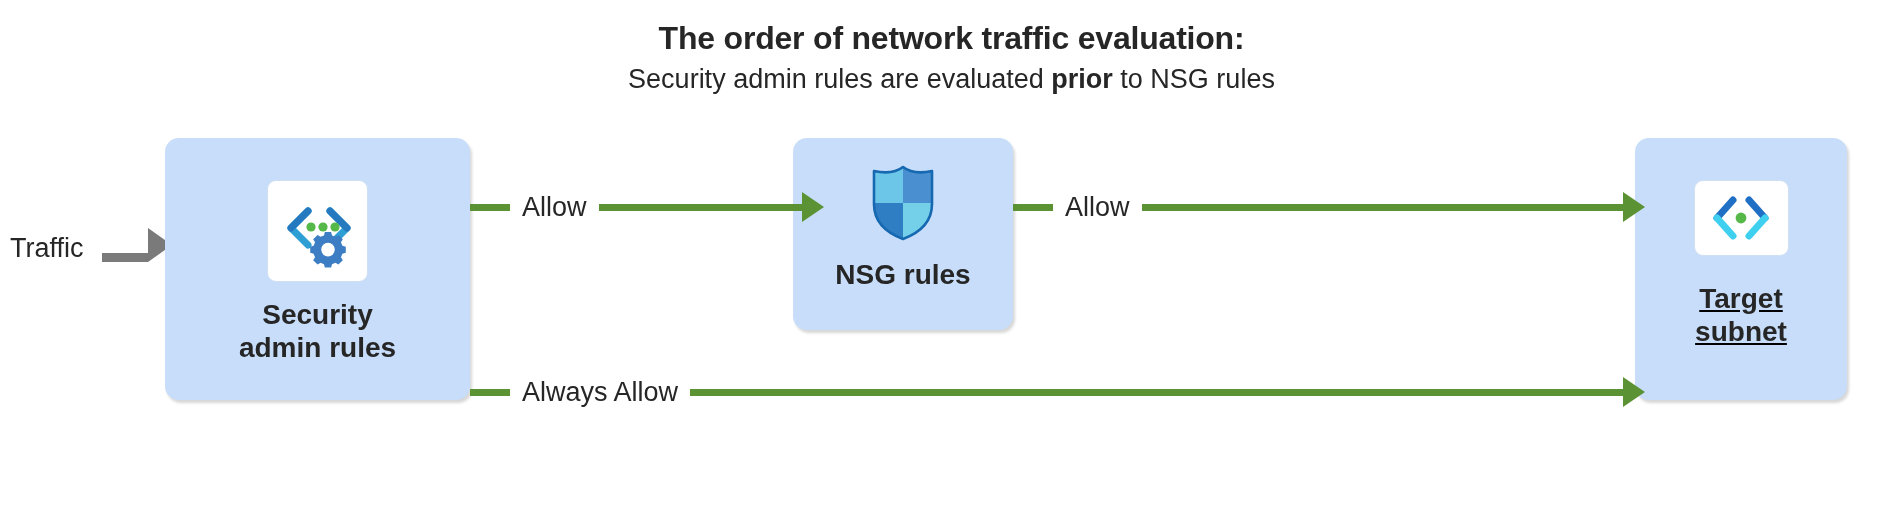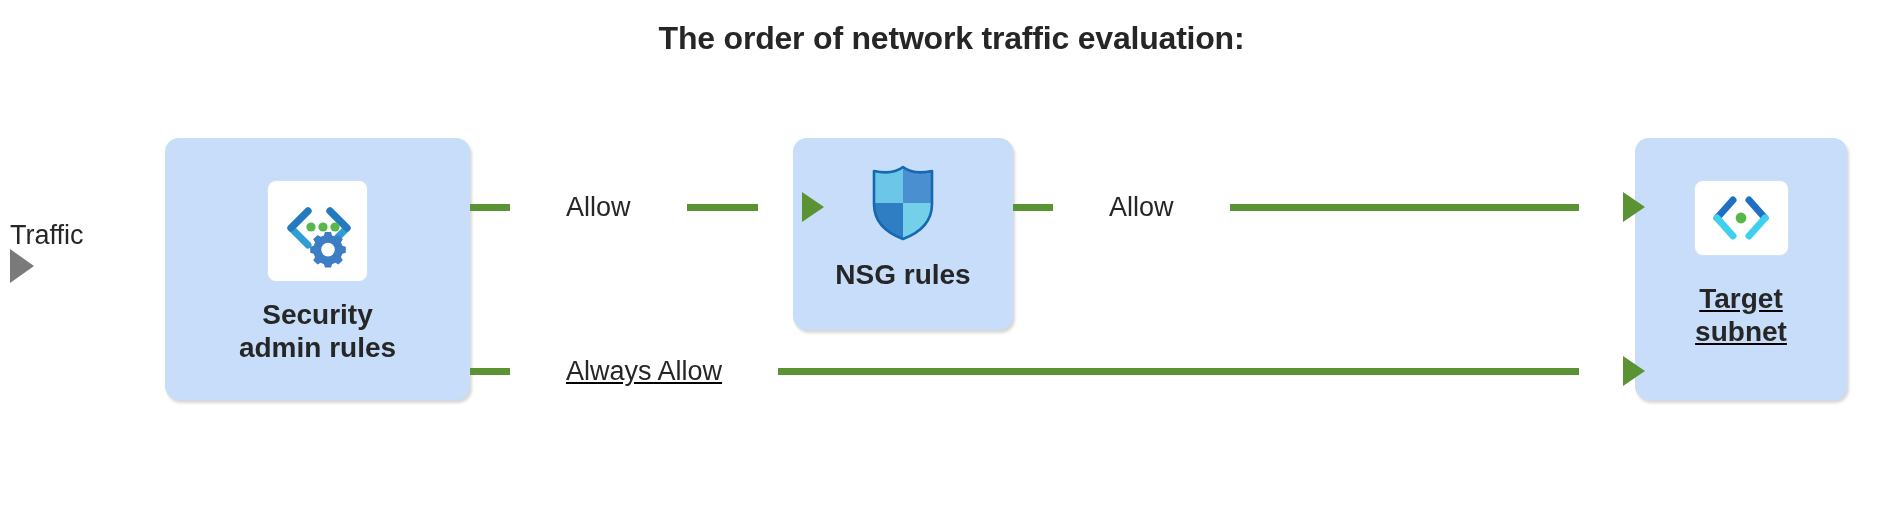--- a/index.html
+++ b/index.html
@@ -100,21 +100,20 @@
   }
   #tile-security { width: 99px; height: 100px; }
   #tile-target   { width: 93px; height: 74px; }
 
   
   .conn {
     position: absolute;
     display: flex;
     align-items: center;
     height: 40px;
-    gap: 44px;
   }
   .stub {
     height: 7px;
     width: 40px;
     flex: none;
   }
   .conn-label {
     font-size: 27px;
     color: #262626;
     white-space: nowrap;
@@ -133,30 +132,29 @@
     flex: none;
   }
   .green .stub, .green .shaft { background: #5b9234; }
   .green .head { border-left: 22px solid #5b9234; }
   .red   .stub, .red   .shaft { background: #e81e22; }
   .red   .head { border-left: 22px solid #e81e22; }
 
   #conn-allow1      { left: 470px; top: 187px; width: 354px; }
   #conn-deny        { left: 470px; top: 250px; width: 262px; }
   #conn-allow2      { left: 1013px; top: 187px; width: 632px; }
-  #conn-alwaysallow { left: 470px; top: 351px; width: 1175px; text-decoration: underline; }
+  #conn-alwaysallow { left: 470px; top: 372px; width: 1175px; }
 
   
   #traffic {
     position: absolute;
     left: 10px; top: 222px;
     display: flex;
-    align-items: flex-start;
+    align-items: flex-end;
     height: 40px;
-    flex-direction: column;
   }
   #traffic-label {
     font-size: 27px;
     color: #262626;
     white-space: nowrap;
     padding-right: 18px;
     line-height: 1;
   }
   #traffic .shaft-g { height: 9px; width: 46px; background: #7a7a7a; }
   #traffic .head-g {
@@ -166,20 +164,21 @@
     border-left: 24px solid #7a7a7a;
   }
 </style>
 </head>
 <body>
 
 <div id="canvas">
 
   <div id="heading">
     <div id="title">The order of network traffic evaluation:</div>
+    <div id="subtitle"><span>Security admin rules are evaluated </span><span class="em">prior</span><span> to NSG rules</span></div>
   </div>
 
   <div id="traffic">
     <span id="traffic-label">Traffic</span>
     <span class="shaft-g"></span>
     <span class="head-g"></span>
   </div>
 
   <div class="node" id="node-nsg">
     <div>

